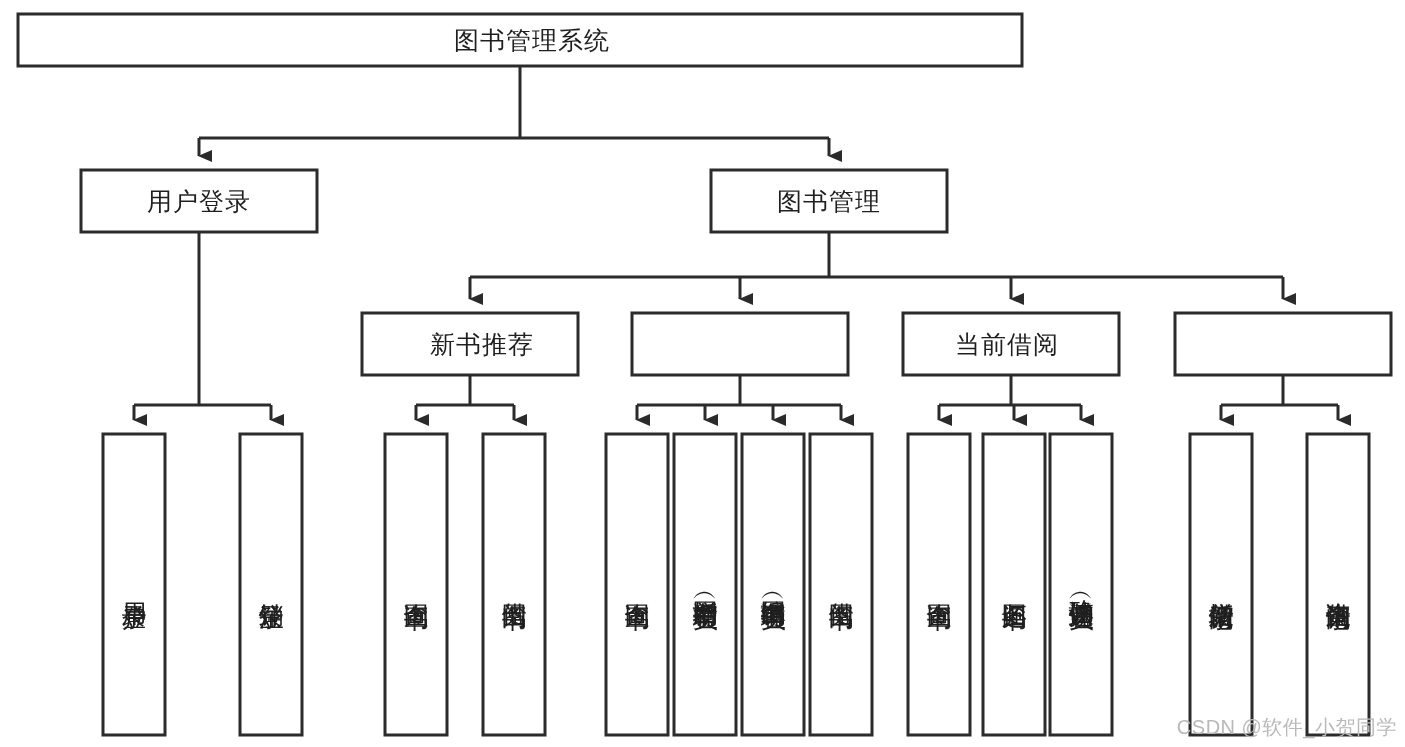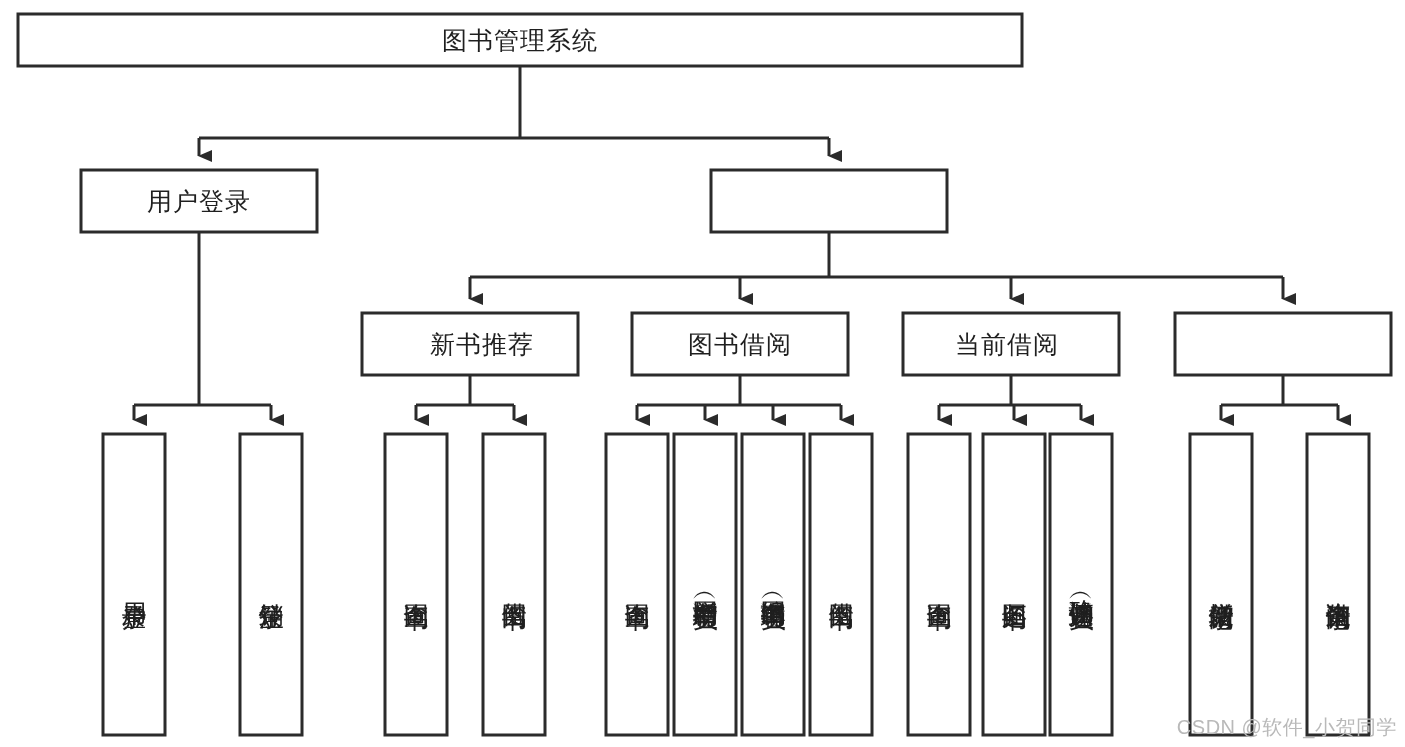--- a/index.html
+++ b/index.html
@@ -129,26 +129,26 @@
       <rect class="node-box" x="742" y="434" width="62" height="301"></rect>
       <rect class="node-box" x="810" y="434" width="62" height="301"></rect>
       <rect class="node-box" x="908" y="434" width="62" height="301"></rect>
       <rect class="node-box" x="983" y="434" width="62" height="301"></rect>
       <rect class="node-box" x="1050" y="434" width="62" height="301"></rect>
       <rect class="node-box" x="1190" y="434" width="62" height="301"></rect>
       <rect class="node-box" x="1307" y="434" width="62" height="301"></rect>
     </g>
   </svg>
 
-  <div class="horiz-text-wrap" style="left:18px;top:14px;width:1004px;height:52px;">图书管理系统</div>
+  <div class="horiz-text-wrap" style="left:18px;top:14px;width:1004px;height:52px;padding-left:12px;">图书管理系统</div>
 
   <div class="horiz-text-wrap" style="left:81px;top:170px;width:236px;height:62px;">用户登录</div>
+  <div class="horiz-text-wrap" style="left:711px;top:170px;width:236px;height:62px;">图书管理</div>
 
   <div class="horiz-text-wrap" style="left:362px;top:313px;width:240px;height:62px;">新书推荐</div>
-  <div class="horiz-text-wrap" style="left:632px;top:313px;width:216px;height:62px;">图书借阅</div>
   <div class="horiz-text-wrap" style="left:903px;top:313px;width:208px;height:62px;">当前借阅</div>
 
   <div class="vert-text-wrap" style="left:103px;top:434px;width:62px;height:301px;">用户登录</div>
   <div class="vert-text-wrap" style="left:240px;top:434px;width:62px;height:301px;">注销登录</div>
   <div class="vert-text-wrap" style="left:385px;top:434px;width:62px;height:301px;">查询图书</div>
   <div class="vert-text-wrap" style="left:483px;top:434px;width:62px;height:301px;">借阅图书</div>
   <div class="vert-text-wrap" style="left:606px;top:434px;width:62px;height:301px;">查询图书</div>
   <div class="vert-text-wrap" style="left:674px;top:434px;width:62px;height:301px;">新增图书（管理员）</div>
   <div class="vert-text-wrap" style="left:742px;top:434px;width:62px;height:301px;">编辑图书（管理员）</div>
   <div class="vert-text-wrap" style="left:810px;top:434px;width:62px;height:301px;">借阅图书</div>

